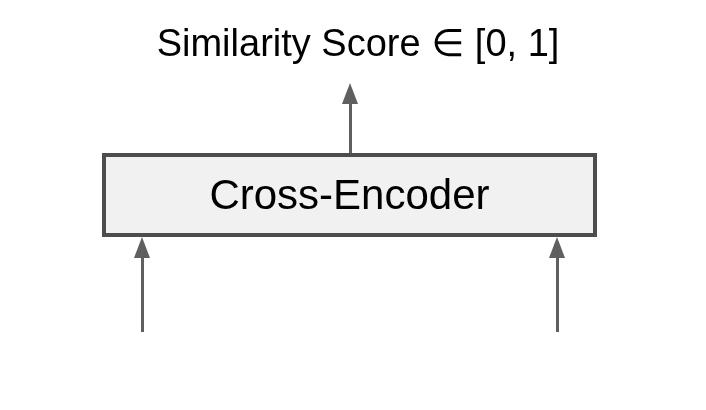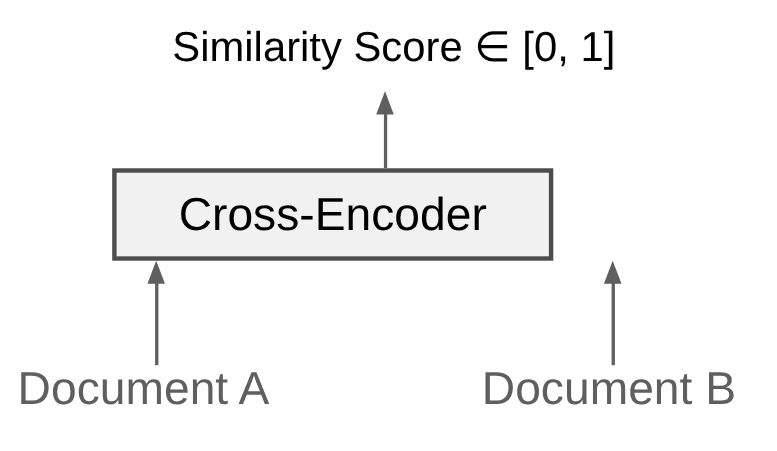--- a/index.html
+++ b/index.html
@@ -23,21 +23,21 @@
     transform: translateX(-50%);
     font-size: 38px;
     line-height: 1.15;
     color: var(--title-text, #000000);
     white-space: nowrap;
   }
   .encoder-box {
     position: absolute;
     left: 102px;
     top: 153px;
-    width: 401px;
+    width: 495px;
     height: 84px;
     box-sizing: border-box;
     background: var(--box-fill, #f1f1f1);
     border: 4px solid var(--box-border, #4d4d4d);
     display: flex;
     align-items: center;
     justify-content: center;
   }
   .encoder-box .box-label {
     font-size: 42px;
@@ -97,17 +97,15 @@
   <div class="arrow arrow-a">
     <div class="arrow-head"></div>
     <div class="arrow-line"></div>
   </div>
 
   <div class="arrow arrow-b">
     <div class="arrow-head"></div>
     <div class="arrow-line"></div>
   </div>
 
-  <div class="doc-label doc-label-a">Document A</div>
 
-  <div class="doc-label doc-label-b">Document B</div>
 
 </div>
 
 </body></html>

